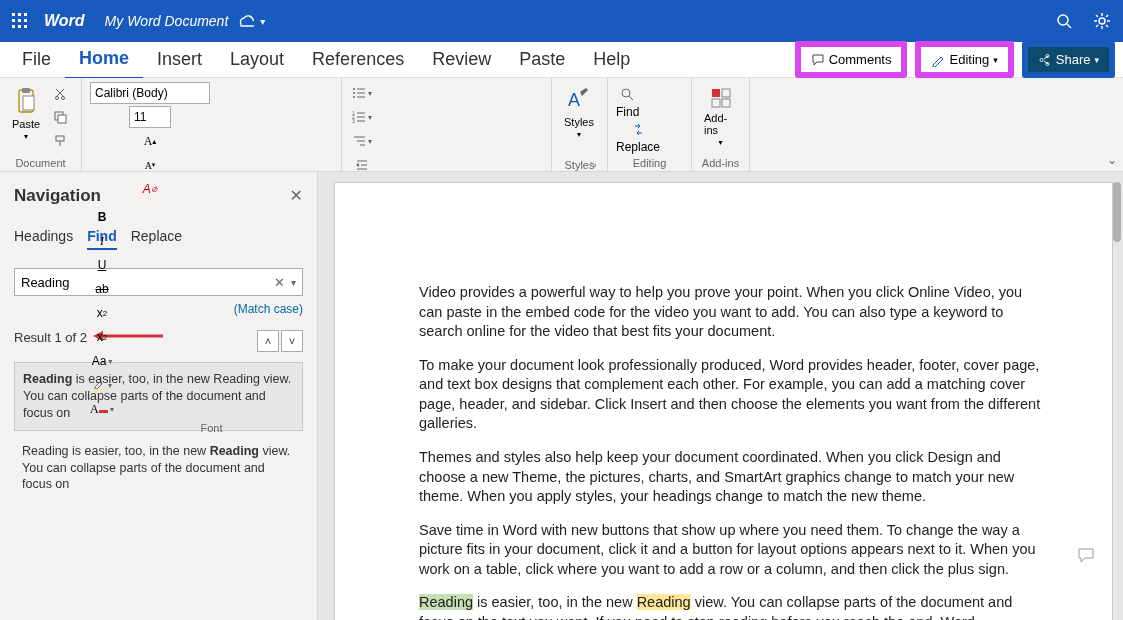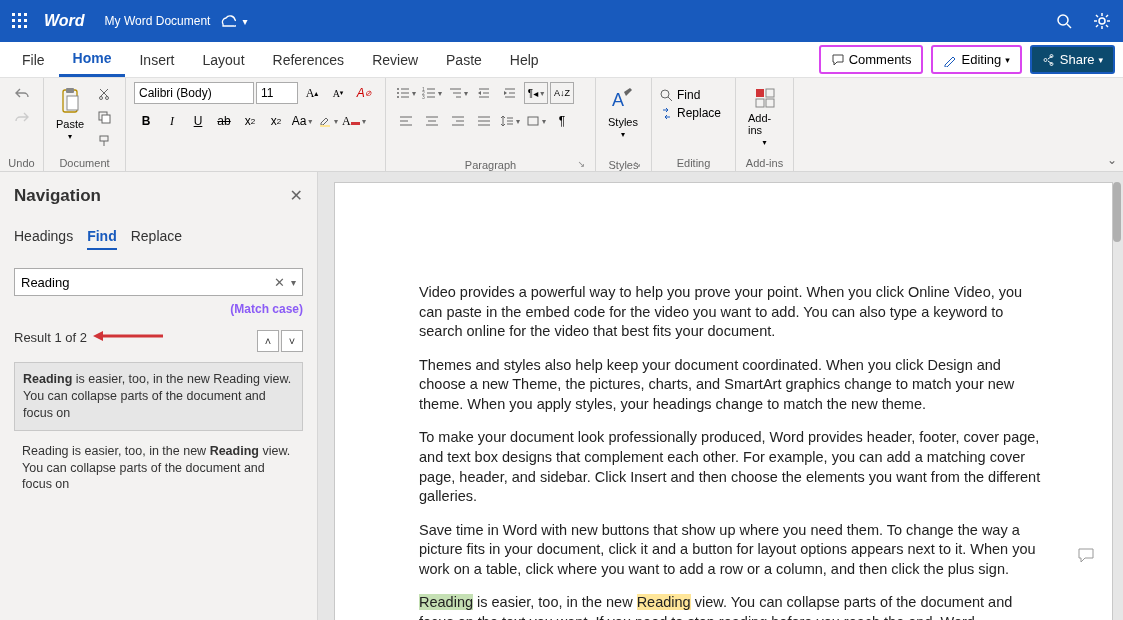--- a/index.html
+++ b/index.html
@@ -2,61 +2,61 @@
 <html><head>
 <meta charset="utf-8">
 <style>
 * { margin: 0; padding: 0; box-sizing: border-box; font-family: 'Segoe UI', Arial, sans-serif; }
 body { width: 1123px; height: 620px; overflow: hidden; background: #fff; }
 
 
 .titlebar { background: #185abd; height: 42px; display: flex; align-items: center; padding: 0 12px; color: #fff; }
 .titlebar .apps-icon { margin-right: 16px; }
 .titlebar .app-name { font-size: 16px; font-weight: 600; margin-right: 20px; font-style: italic; }
-.titlebar .doc-name { font-size: 12px; }
+.titlebar .doc-name { font-size: 14px; font-style: italic; }
 .titlebar .saved-icon { margin-left: 8px; }
 .titlebar .caret { margin-left: 6px; font-size: 10px; }
 .titlebar .spacer { flex: 1; }
 .titlebar .search-icon, .titlebar .gear-icon { margin-left: 20px; }
 
 
 .menubar { height: 36px; display: flex; align-items: center; padding: 0 8px; border-bottom: 1px solid #e1e1e1; }
-.menubar .tab { padding: 8px 14px; font-size: 14px; color: #333; cursor: pointer; }
+.menubar .tab { padding: 8px 14px; font-size: 18px; color: #333; cursor: pointer; }
 .menubar .tab.active { font-weight: 600; border-bottom: 3px solid #185abd; color: #185abd; }
 .menubar .spacer { flex: 1; }
-.menubar .btn { border: 2px solid #d946ef; padding: 5px 10px; font-size: 13px; border-radius: 3px; margin-left: 8px; display: flex; align-items: center; gap: 4px; }
+.menubar .btn { border: 6px solid #d946ef; padding: 5px 10px; font-size: 13px; border-radius: 3px; margin-left: 8px; display: flex; align-items: center; gap: 4px; }
 .menubar .btn.primary { background: #0c4a6e; color: #fff; border-color: #185abd; }
 
 
 .ribbon { height: 94px; background: #f3f2f1; display: flex; border-bottom: 1px solid #d6d6d6; position: relative; }
 .ribbon .group { border-right: 1px solid #d6d6d6; padding: 4px 8px 2px 8px; display: flex; flex-direction: column; }
 .ribbon .group-label { font-size: 11px; color: #666; text-align: center; padding-top: 2px; }
 .ribbon .group-body { flex: 1; display: flex; align-items: flex-start; gap: 4px; }
 .ribbon .col { display: flex; flex-direction: column; gap: 2px; }
 .ribbon .vbtn { display: flex; flex-direction: column; align-items: center; font-size: 11px; padding: 4px; gap: 2px; }
 .ribbon .smallbtn { width: 24px; height: 22px; display: flex; align-items: center; justify-content: center; font-size: 12px; }
-.ribbon .row { display: flex; gap: 2px; align-items: center; }
+.ribbon .row { display: flex; gap: 2px; align-items: center; flex-direction: column; }
 .ribbon .font-select { width: 120px; height: 22px; font-size: 12px; border: 1px solid #ababab; background: #fff; padding: 0 4px; }
 .ribbon .size-select { width: 42px; height: 22px; font-size: 12px; border: 1px solid #ababab; background: #fff; padding: 0 4px; }
 .ribbon .collapse-chevron { position: absolute; right: 6px; bottom: 4px; font-size: 12px; color: #666; }
 .ribbon .launcher { font-size: 9px; color: #888; align-self: flex-end; margin-top: -12px; margin-right: 2px; }
 
 
 .content { display: flex; height: calc(620px - 42px - 36px - 94px); }
 
 
 .navpane { width: 318px; background: #f3f2f1; border-right: 1px solid #d6d6d6; padding: 14px 14px 0 14px; }
 .navpane h1 { font-size: 17px; font-weight: 600; color: #333; }
 .navpane .close { float: right; color: #666; font-size: 16px; }
 .navtabs { display: flex; gap: 14px; margin-top: 22px; font-size: 14px; }
 .navtabs .nt { color: #333; padding-bottom: 4px; }
 .navtabs .nt.active { color: #185abd; font-weight: 600; border-bottom: 2px solid #185abd; }
 .searchbox { margin-top: 18px; border: 1px solid #ababab; background: #fff; height: 28px; display: flex; align-items: center; padding: 0 6px; font-size: 13px; }
 .searchbox input { flex: 1; border: none; outline: none; font-size: 13px; }
-.matchcase { text-align: right; font-size: 12px; color: #8b5cf6; margin-top: 6px; font-weight: bold; }
+.matchcase { text-align: right; font-size: 12px; color: #0369a1; margin-top: 6px; }
 .resultbar { display: flex; align-items: flex-start; margin-top: 14px; font-size: 13px; color: #333; }
 .resultbar .arrow { color: #d13438; font-size: 18px; margin-left: 6px; }
 .resultbar .spacer { flex: 1; }
 .resultbar .navbtn { width: 22px; height: 22px; border: 1px solid #ababab; background: #fff; display: flex; align-items: center; justify-content: center; font-size: 11px; margin-left: 2px; }
 .results { margin-top: 10px; }
 .result-item { border: 1px solid #d6d6d6; padding: 8px; font-size: 12.5px; color: #333; line-height: 1.35; margin-bottom: 6px; background:#fafafa; }
 .result-item.active { background: #e6e6e6; border-color: #c8c8c8; }
 .result-item.plain { border:none; background:transparent; padding:6px 8px; }
 
 
@@ -148,35 +148,20 @@
   <div class="btn primary">
       <svg width="14" height="14">
         <path d="M10 3L6 6m4 5L6 8m5-5a1.5 1.5 0 100 .01M5 7a1.5 1.5 0 100 .01M11 11a1.5 1.5 0 100 .01" stroke="#fff" fill="none"></path>
       </svg>
       <span>Share</span>
       <span style="font-size:9px;">▾</span>
     </div>
 </div>
 
 <div class="ribbon">
-  <div class="group" style="width:44px;">
-    <div class="group-body col" style="align-items:center;">
-      <div class="smallbtn">
-          <svg width="16" height="14">
-            <path d="M6 3L2 7l4 4M2 7h8a4 4 0 014 4" fill="none" stroke="#888" stroke-width="1.4"></path>
-          </svg>
-        </div>
-      <div class="smallbtn">
-          <svg width="16" height="14">
-            <path d="M10 3l4 4-4 4M14 7H6a4 4 0 00-4 4" fill="none" stroke="#ccc" stroke-width="1.4"></path>
-          </svg>
-        </div>
-    </div>
-    <div class="group-label">Undo</div>
-  </div>
   <div class="group" style="width:82px;">
     <div class="group-body">
       <div class="vbtn">
         <svg width="26" height="30">
             <rect x="6" y="4" width="14" height="22" rx="2" fill="none" stroke="#b58b00" stroke-width="1.3"></rect>
             <rect x="9" y="2" width="8" height="5" rx="1" fill="#888"></rect>
             <rect x="10" y="10" width="11" height="14" fill="#fff" stroke="#888"></rect>
           </svg>
         <span>Paste</span>
           <span style="font-size:8px;">▾</span>
@@ -229,20 +214,21 @@
             </svg>
           </div>
         <div class="smallbtn dd">
             <span style="font-family:serif;">A</span>
             <svg width="10" height="3" style="position:relative;top:2px;">
               <rect width="10" height="3" fill="#d13438"></rect>
             </svg>
           </div>
       </div>
     </div>
+    <div class="group-label">Font</div>
   </div>
   <div class="group" style="width:210px;">
     <div class="group-body col" style="gap:6px;">
       <div class="row">
         <div class="smallbtn dd">
             <svg width="14" height="12">
               <circle cx="2" cy="2" r="1" fill="#666"></circle>
               <line x1="5" y1="2" x2="13" y2="2" stroke="#666"></line>
               <circle cx="2" cy="6" r="1" fill="#666"></circle>
               <line x1="5" y1="6" x2="13" y2="6" stroke="#666"></line>
@@ -416,22 +402,22 @@
     <div class="results">
       <div class="result-item active"><b>Reading</b><span> is easier, too, in the new Reading view. You can collapse parts of the document and focus on</span></div>
       <div class="result-item plain"><span>Reading is easier, too, in the new </span><b>Reading</b><span> view. You can collapse parts of the document and focus on</span></div>
     </div>
   </div>
 
   <div class="canvas">
     <div class="scrollbar"></div>
     <div class="page">
       <p>Video provides a powerful way to help you prove your point. When you click Online Video, you can paste in the embed code for the video you want to add. You can also type a keyword to search online for the video that best fits your document.</p>
+      <p>To make your document look professionally produced, Word provides header, footer, cover page, and text box designs that complement each other. For example, you can add a matching cover page, header, and sidebar. Click Insert and then choose the elements you want from the different galleries.</p>
       <p>Themes and styles also help keep your document coordinated. When you click Design and choose a new Theme, the pictures, charts, and SmartArt graphics change to match your new theme. When you apply styles, your headings change to match the new theme.</p>
-      <p>To make your document look professionally produced, Word provides header, footer, cover page, and text box designs that complement each other. For example, you can add a matching cover page, header, and sidebar. Click Insert and then choose the elements you want from the different galleries.</p>
       <p>Save time in Word with new buttons that show up where you need them. To change the way a picture fits in your document, click it and a button for layout options appears next to it. When you work on a table, click where you want to add a row or a column, and then click the plus sign.</p>
       <p><span class="hl1">Reading</span><span> is easier, too, in the new </span><span class="hl2">Reading</span><span> view. You can collapse parts of the document and focus on the text you want. If you need to stop reading before you reach the end, Word remembers where you left off - even on another device.</span></p>
     </div>
     <span class="comment-icon">
         <svg width="18" height="16">
           <path d="M2 2h14v9H8l-4 4V11H2z" fill="none" stroke="#999"></path>
         </svg>
       </span>
   </div>
 </div>

